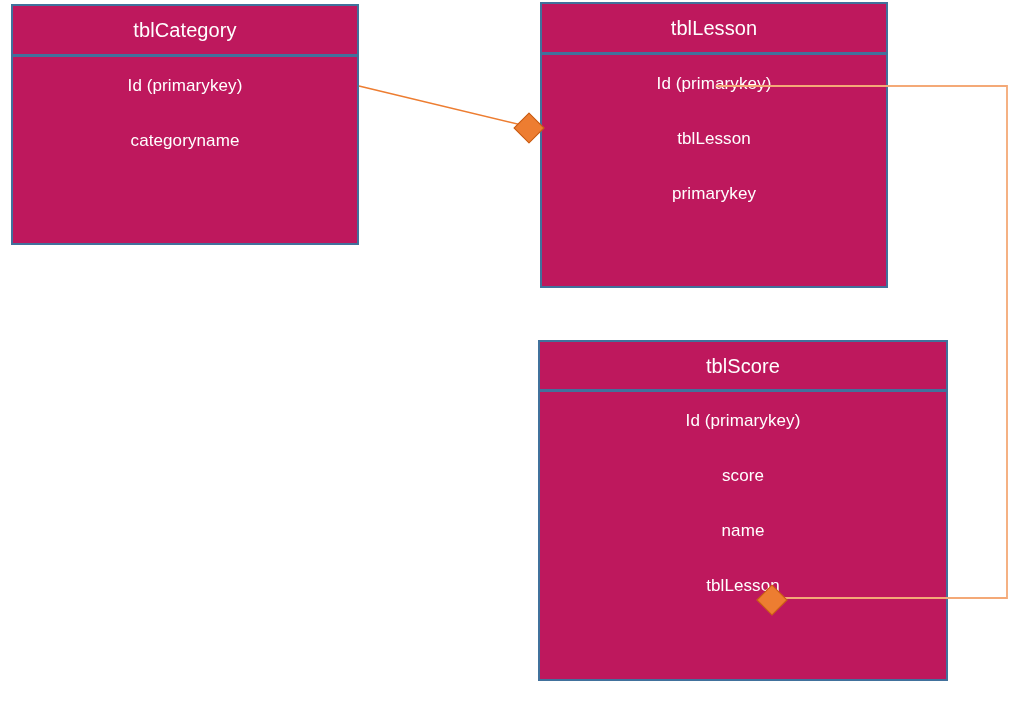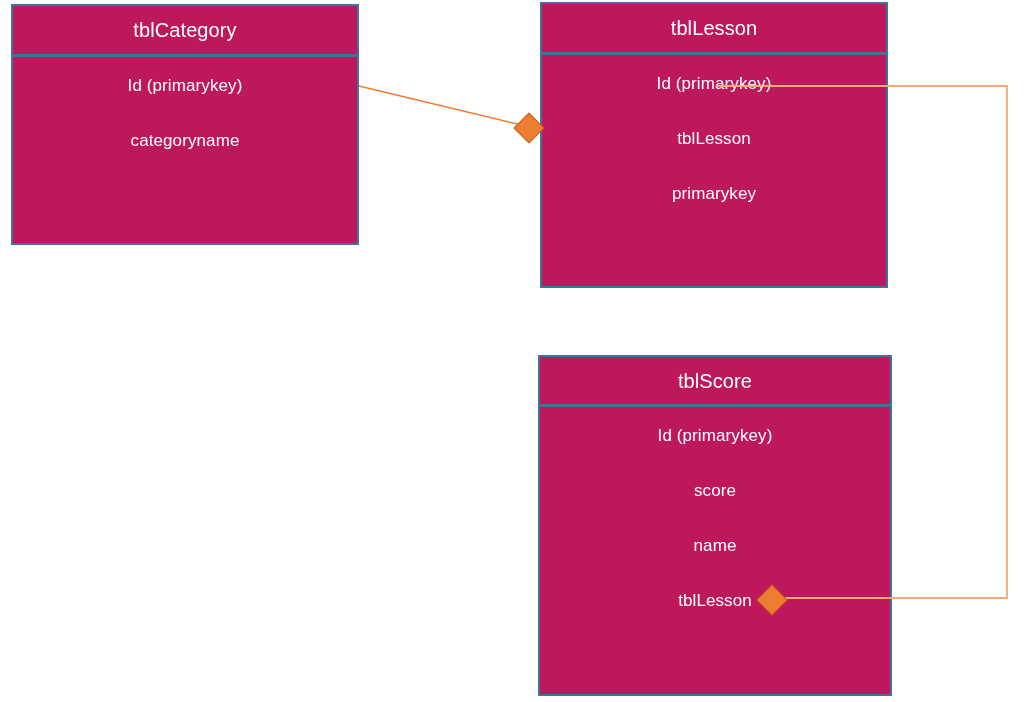--- a/index.html
+++ b/index.html
@@ -71,21 +71,21 @@
     position: relative;
     z-index: 3;
   }
   .entity-field span {
     display: inline-block;
   }
 
   
   #entity-tblcategory { left: 11px;  top: 4px;   width: 348px; height: 241px; }
   #entity-tbllesson   { left: 540px; top: 2px;   width: 348px; height: 286px; }
-  #entity-tblscore    { left: 538px; top: 355px; width: 354px; height: 341px; }
+  #entity-tblscore    { left: 538px; top: 340px; width: 410px; height: 341px; }
 
   
   #entity-tblscore .entity-header { height: 50px; }
 
   
   .diamond {
     position: absolute;
     width: 20px;
     height: 20px;
     background: #ED7D31;

